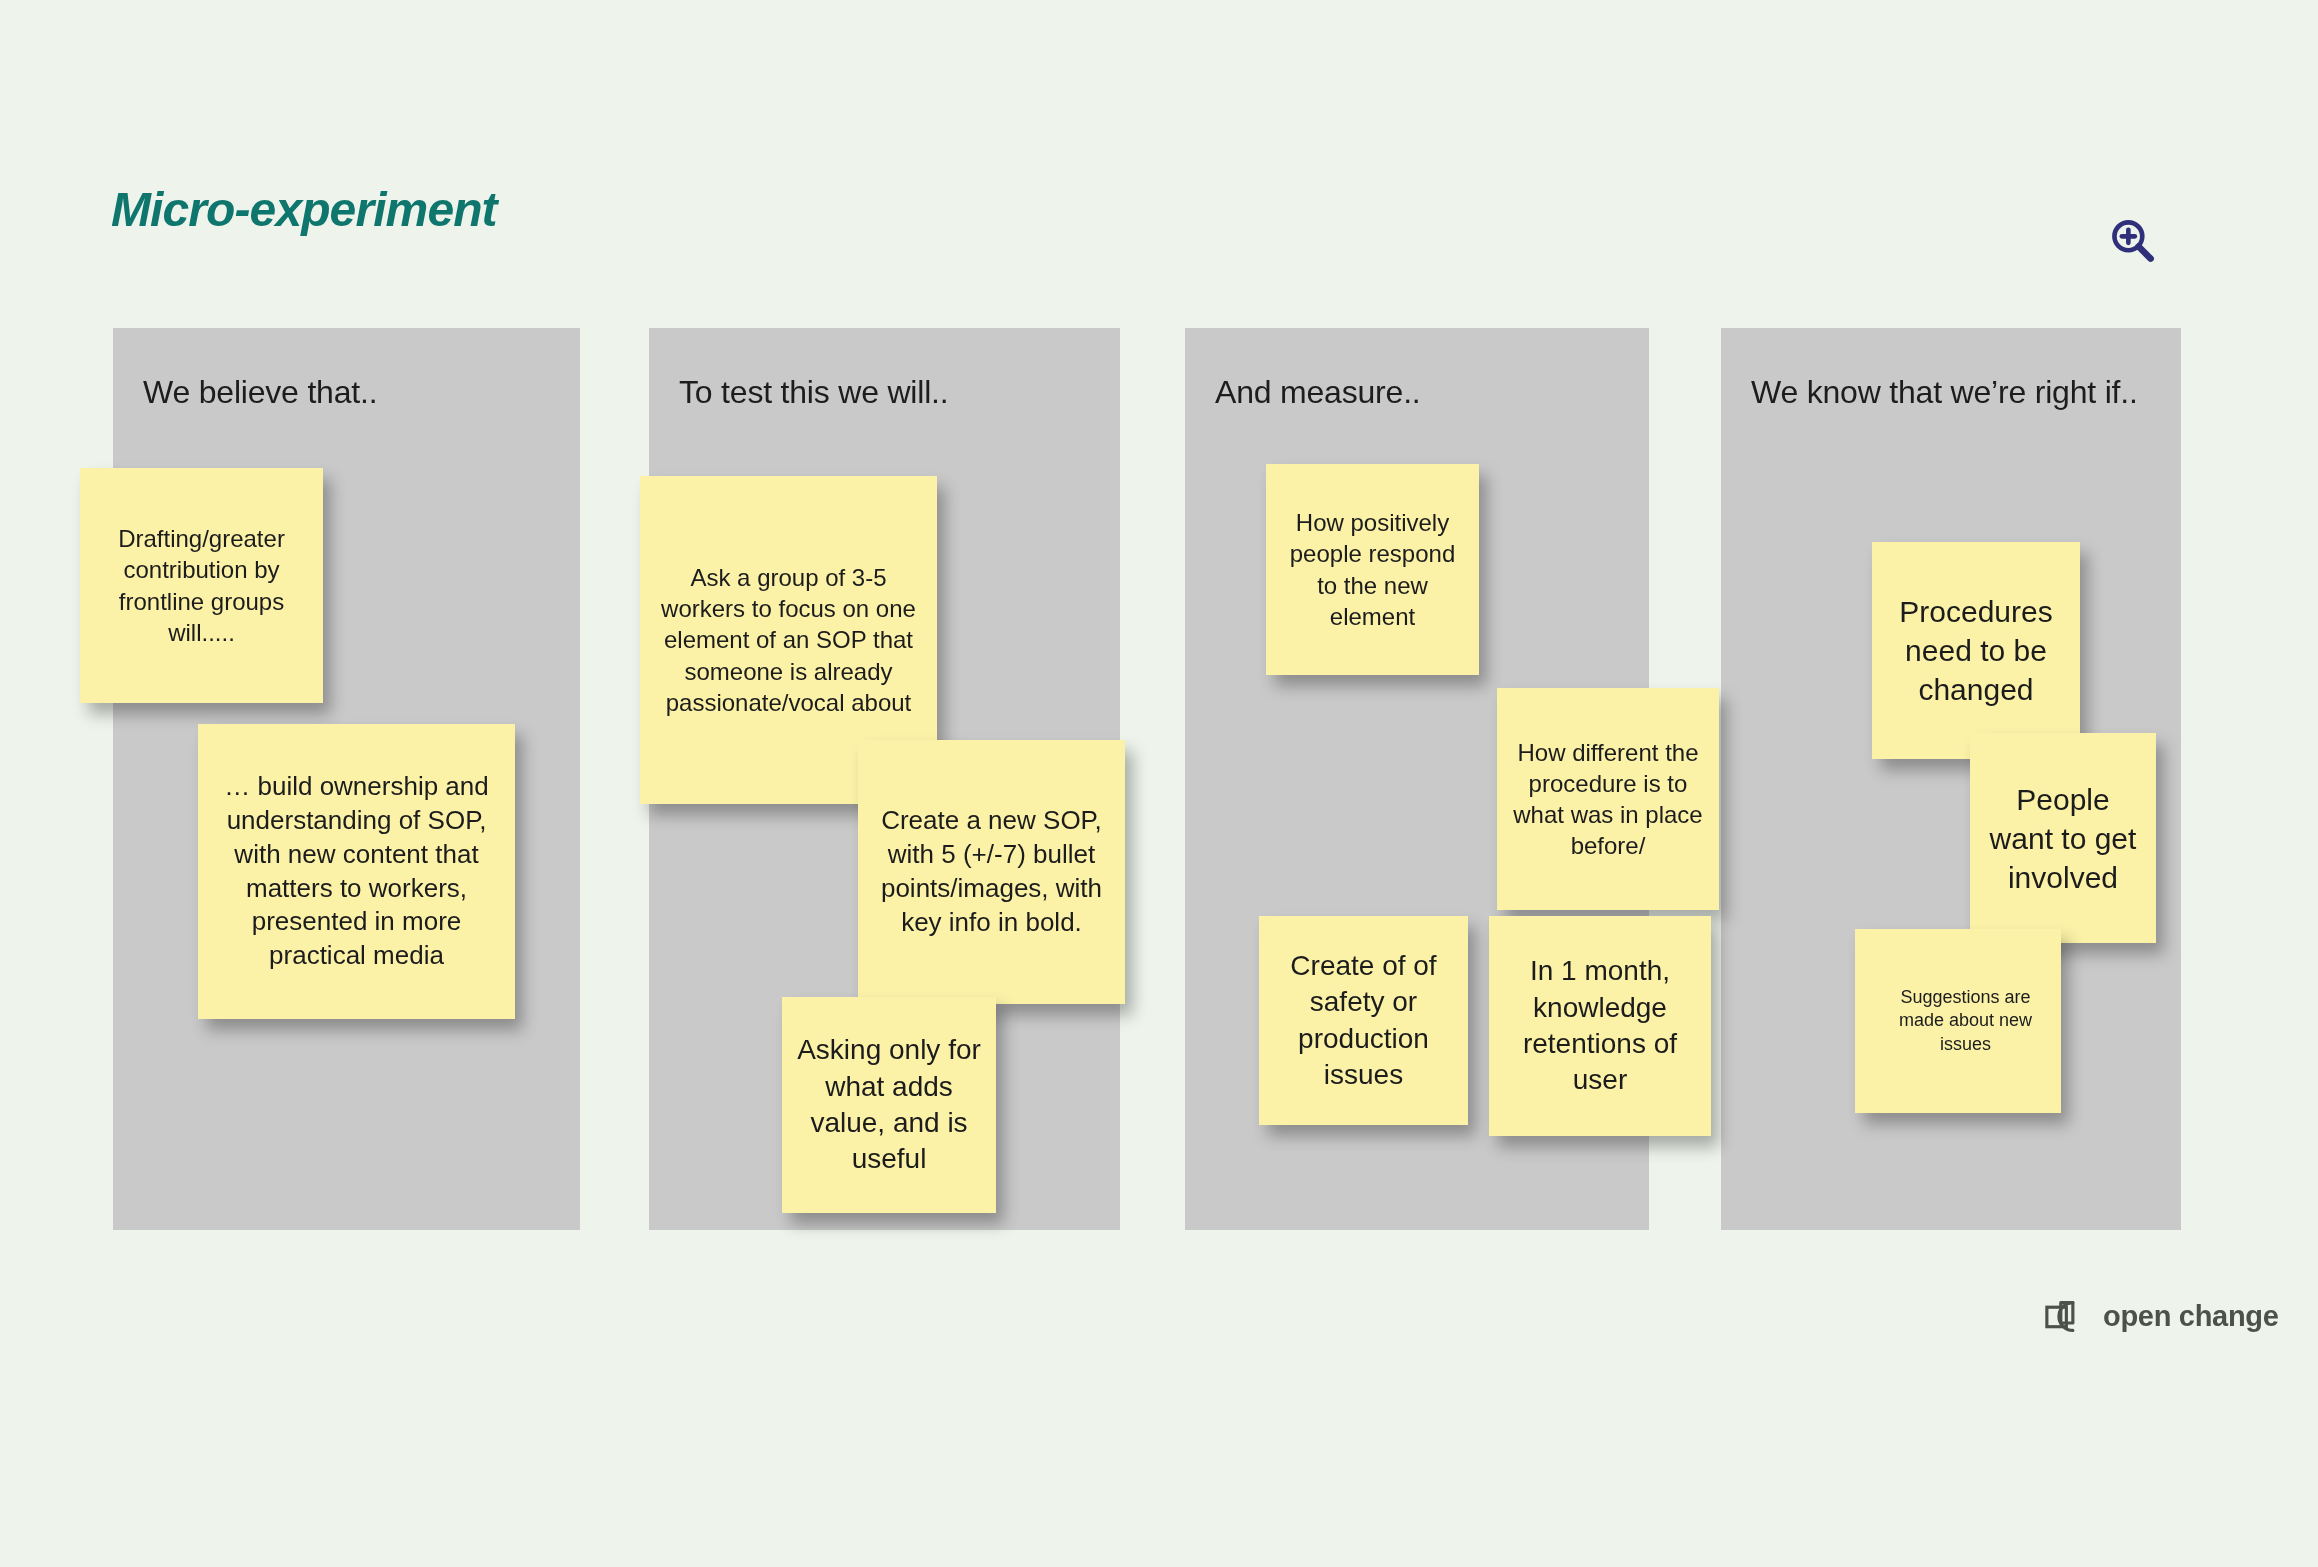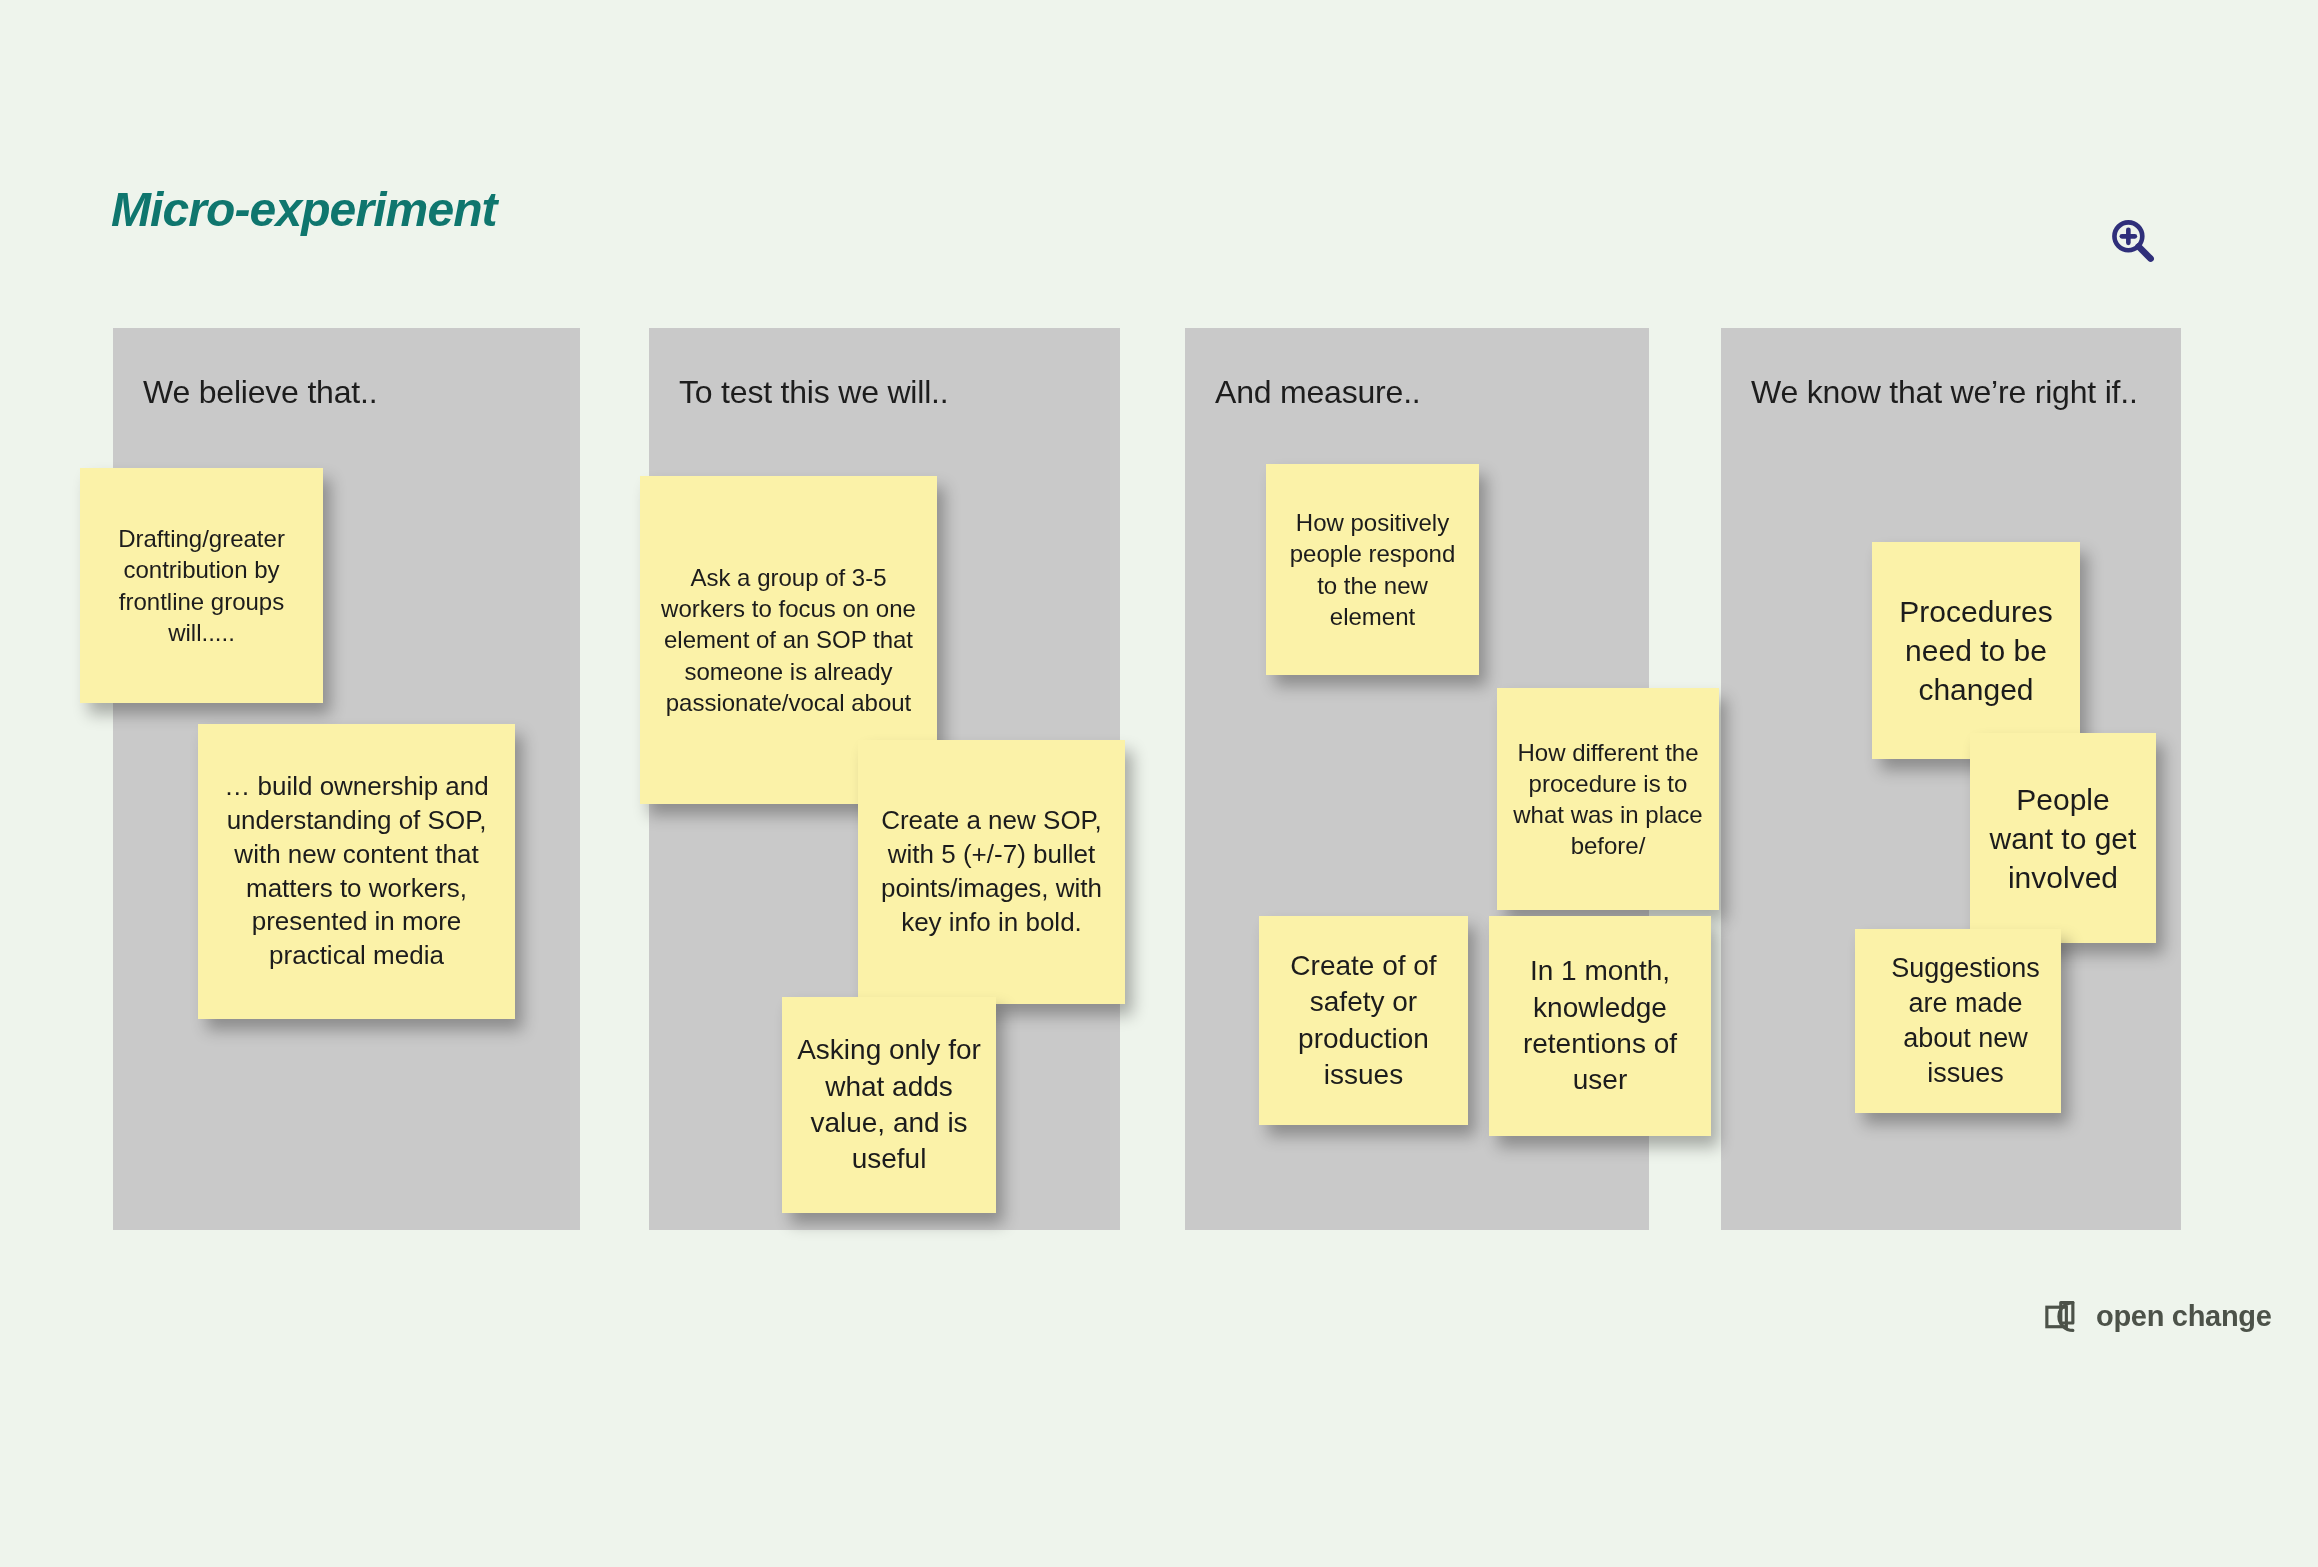--- a/index.html
+++ b/index.html
@@ -102,30 +102,30 @@
 
   
   .n-c3-a { left: 1266px; top: 464px;  width: 213px; height: 211px; font-size: 24px; }
   .n-c3-b { left: 1497px; top: 688px;  width: 222px; height: 222px; font-size: 24px; }
   .n-c3-c { left: 1259px; top: 916px;  width: 209px; height: 209px; font-size: 28px; }
   .n-c3-d { left: 1489px; top: 916px;  width: 222px; height: 220px; font-size: 28px; }
 
   
   .n-c4-a { left: 1872px; top: 542px;  width: 208px; height: 217px; font-size: 30px; }
   .n-c4-b { left: 1970px; top: 733px;  width: 186px; height: 210px; font-size: 30px; }
-  .n-c4-c { left: 1855px; top: 929px; width: 206px; height: 184px; font-size: 27px; padding-left: 28px; }
+  .n-c4-c { left: 1855px; top: 929px; width: 206px; height: 184px; font-size: 18px; padding-left: 28px; }
 
   
   .brand {
     position: absolute;
     left: 2044px;
     top: 1297px;
     display: flex;
     align-items: center;
-    gap: 11px;
+    gap: 18px;
   }
   .brand-mark { line-height: 0; }
   .brand-name {
     font-size: 29px;
     font-weight: 700;
     color: #4c5249;
     letter-spacing: -0.3px;
     white-space: nowrap;
   }
 </style>

